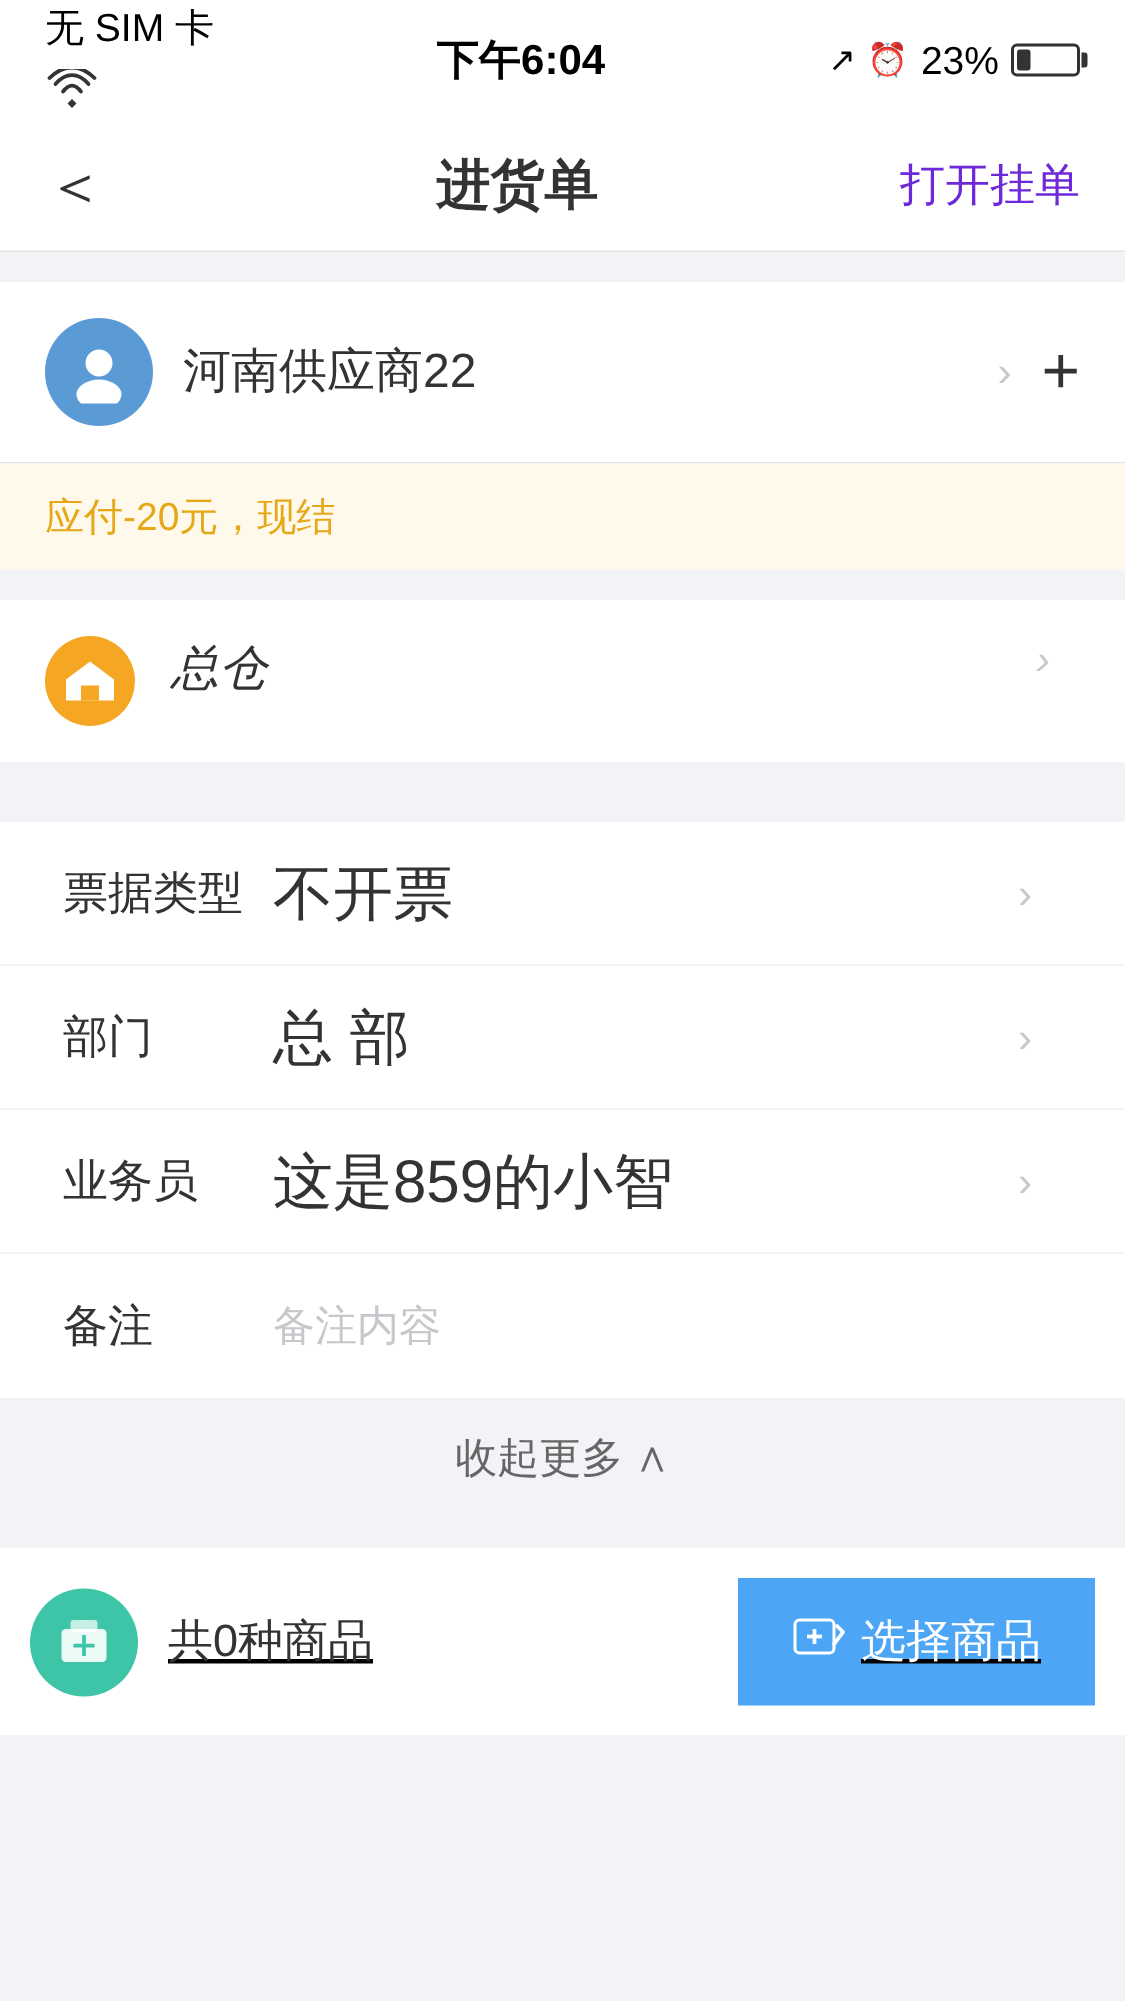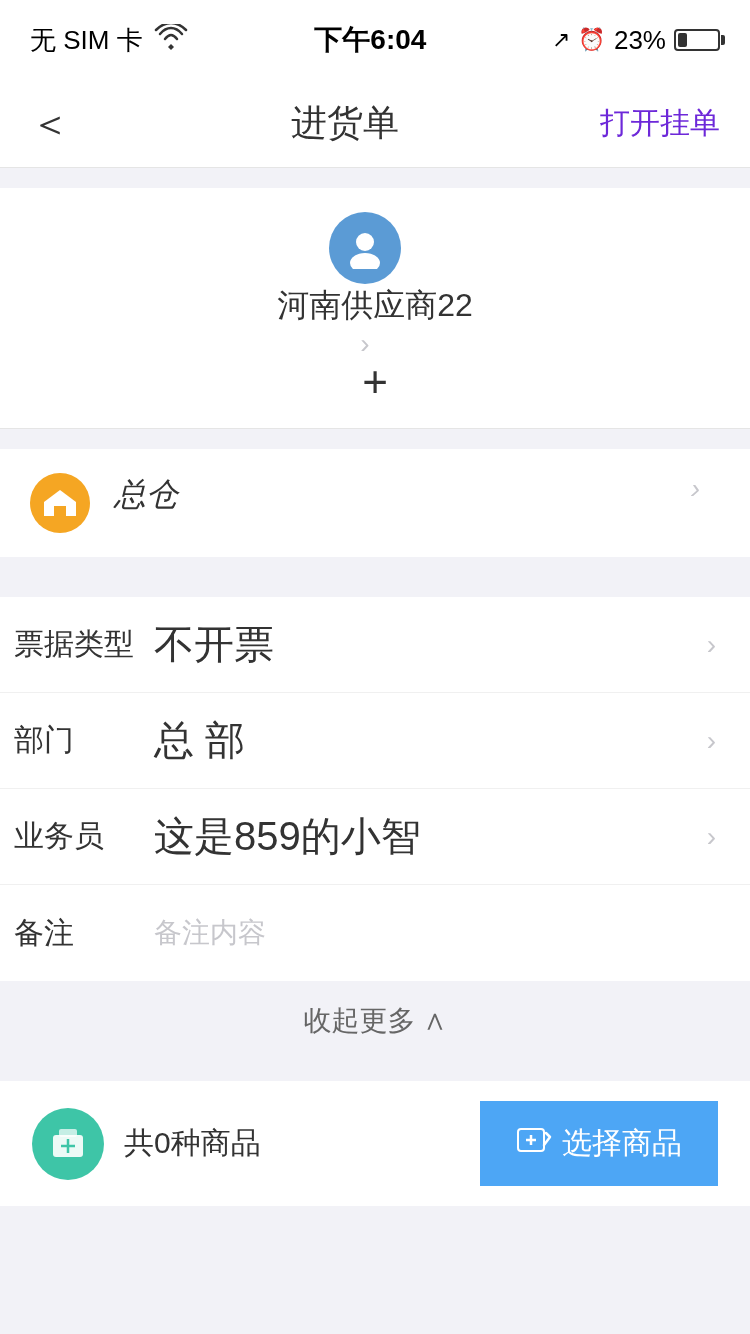--- a/index.html
+++ b/index.html
@@ -16,21 +16,21 @@
     .status-bar {
       display: flex;
       justify-content: space-between;
       align-items: center;
       height: 80px;
       padding: 0 30px;
       background: #fff;
       font-size: 26px;
       font-weight: 500;
     }
-    .status-left { display: flex; align-items: center; gap: 10px; }
+    .status-left { display: flex; align-items: flex-start; gap: 10px; flex-direction: column; }
     .status-right { display: flex; align-items: center; gap: 8px; }
     .battery-box {
       width: 46px; height: 22px;
       border: 2px solid #333;
       border-radius: 4px;
       position: relative;
       display: flex;
       align-items: center;
       padding: 2px;
     }
@@ -63,21 +63,21 @@
       border-bottom: 1px solid #e5e5e5;
     }
     .nav-back {
       font-size: 40px;
       color: #333;
       cursor: pointer;
       width: 60px;
     }
     .nav-title {
       font-size: 36px;
-      font-weight: 400;
+      font-weight: 700;
       color: #333;
     }
     .nav-action {
       font-size: 30px;
       color: #6d28d9;
       cursor: pointer;
     }
 
     
     .section-gap {
@@ -90,21 +90,20 @@
       background: #fff;
       margin: 0;
     }
 
     
     .supplier-row {
       display: flex;
       align-items: center;
       padding: 24px 30px;
       border-bottom: 1px solid #e5e5e5;
-      flex-direction: column;
     }
     .supplier-avatar {
       width: 72px;
       height: 72px;
       border-radius: 50%;
       background: #5b9bd5;
       display: flex;
       align-items: center;
       justify-content: center;
       margin-right: 20px;
@@ -162,21 +161,21 @@
     }
 
     
     .form-section {
       background: #fff;
       margin-top: 20px;
     }
     .form-row {
       display: flex;
       align-items: center;
-      padding: 0 14px;
+      padding: 0 42px;
       height: 96px;
       border-bottom: 1px solid #f0f0f0;
     }
     .form-row:last-child {
       border-bottom: none;
     }
     .form-label {
       font-size: 30px;
       color: #333;
       width: 130px;
@@ -205,23 +204,24 @@
       font-size: 28px;
       color: #666;
       cursor: pointer;
       margin-top: 0;
     }
 
     
     .bottom-bar {
       display: flex;
       align-items: center;
-      padding: 20px 32px;
+      padding: 20px 20px;
       background: #fff;
       margin-top: 20px;
+      text-decoration: underline;
     }
     .product-icon {
       width: 72px;
       height: 72px;
       border-radius: 50%;
       background: #3ec5a7;
       display: flex;
       align-items: center;
       justify-content: center;
       margin-right: 20px;
@@ -295,20 +295,23 @@
   <div class="supplier-row">
     <div class="supplier-avatar">
       <svg width="42" height="42" viewBox="0 0 42 42" fill="none">
         <circle cx="21" cy="15" r="9" fill="white"></circle>
         <ellipse cx="21" cy="36" rx="15" ry="10" fill="white"></ellipse>
       </svg>
     </div>
     <span class="supplier-name">河南供应商22</span>
     <span class="chevron">›</span>
     <span class="plus-btn">+</span>
+  </div>
+  <div class="notice-bar">
+    <span>应付-20元，现结</span>
   </div>
 </div>
 
 <div class="section-gap"></div>
 
 <div class="card">
   <div class="warehouse-row">
     <div class="warehouse-icon">
       <svg width="36" height="30" viewBox="0 0 36 30" fill="none">
         <path d="M2 14 L18 2 L34 14 L34 28 L2 28 Z" fill="white"></path>

